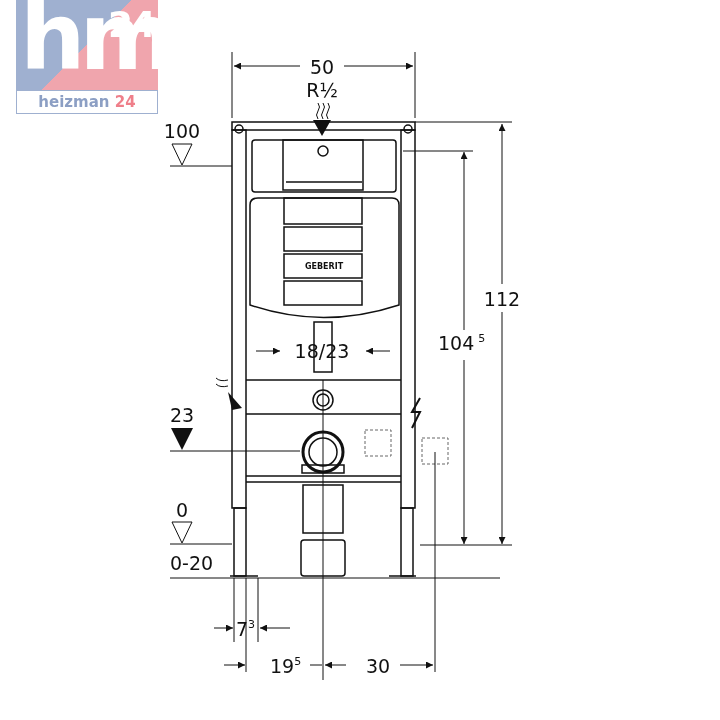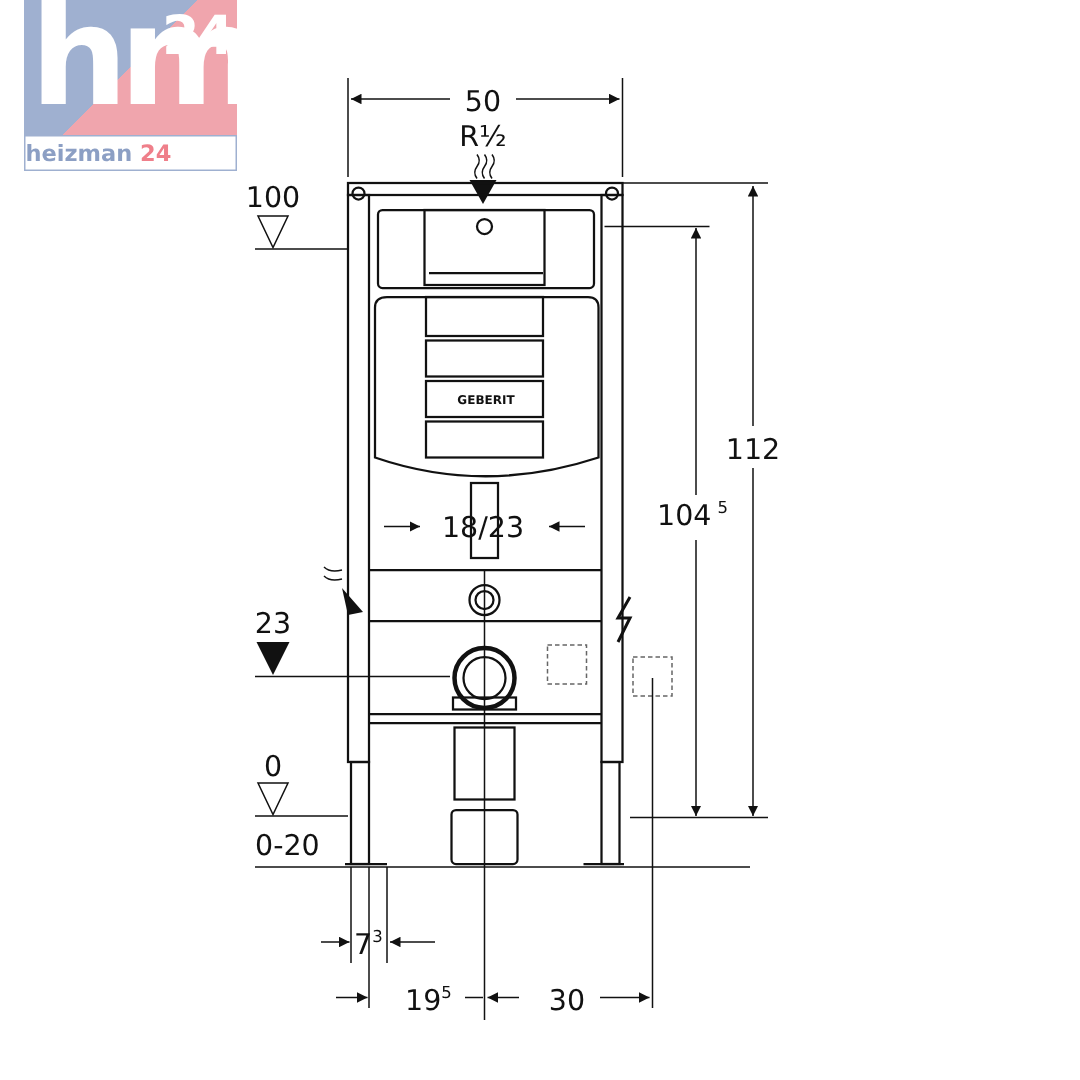--- a/index.html
+++ b/index.html
@@ -4,21 +4,21 @@
 <style>
   html,body{margin:0;padding:0;background:#fff;}
   body{width:720px;height:720px;position:relative;overflow:hidden;font-family:"DejaVu Sans","Liberation Sans",sans-serif;}
   svg{position:absolute;left:0;top:0;}
   .dim{font-family:"DejaVu Sans",sans-serif;font-size:19px;fill:#111;}
   .sup{font-size:11px;}
   .logo{position:absolute;left:16px;top:0;width:142px;height:128px;}
   .logo-tri{position:absolute;left:0;top:0;width:142px;height:90px;background:linear-gradient(135deg,#9fb0d0 0%,#9fb0d0 50%,#f0a5ad 50%,#f0a5ad 100%);}
   .logo-hm{position:absolute;left:4px;top:-8px;font-family:"DejaVu Sans",sans-serif;font-weight:bold;font-size:92px;color:#fff;letter-spacing:-6px;line-height:1;}
   .logo-24{position:absolute;left:92px;top:4px;font-family:"DejaVu Sans",sans-serif;font-weight:bold;font-size:36px;color:#fff;letter-spacing:-2px;}
-  .logo-bar{position:absolute;left:0;top:90px;width:142px;height:24px;background:#fff;border:1px solid #9fb0d0;box-sizing:border-box;font-family:"DejaVu Sans",sans-serif;font-weight:bold;font-size:15px;color:#8c9fc4;text-align:left;line-height:22px;}
+  .logo-bar{position:absolute;left:0;top:90px;width:142px;height:24px;background:#fff;border:1px solid #9fb0d0;box-sizing:border-box;font-family:"DejaVu Sans",sans-serif;font-weight:bold;font-size:15px;color:#8c9fc4;text-align:center;line-height:22px;}
   .logo-bar span.r{color:#ef7f8a;}
 </style>
 </head>
 <body>
 
 <div class="logo">
   <div class="logo-tri"></div>
   <div class="logo-hm">hm</div>
   <div class="logo-24">24</div>
   <div class="logo-bar"><span>heizman</span> <span class="r">24</span></div>

